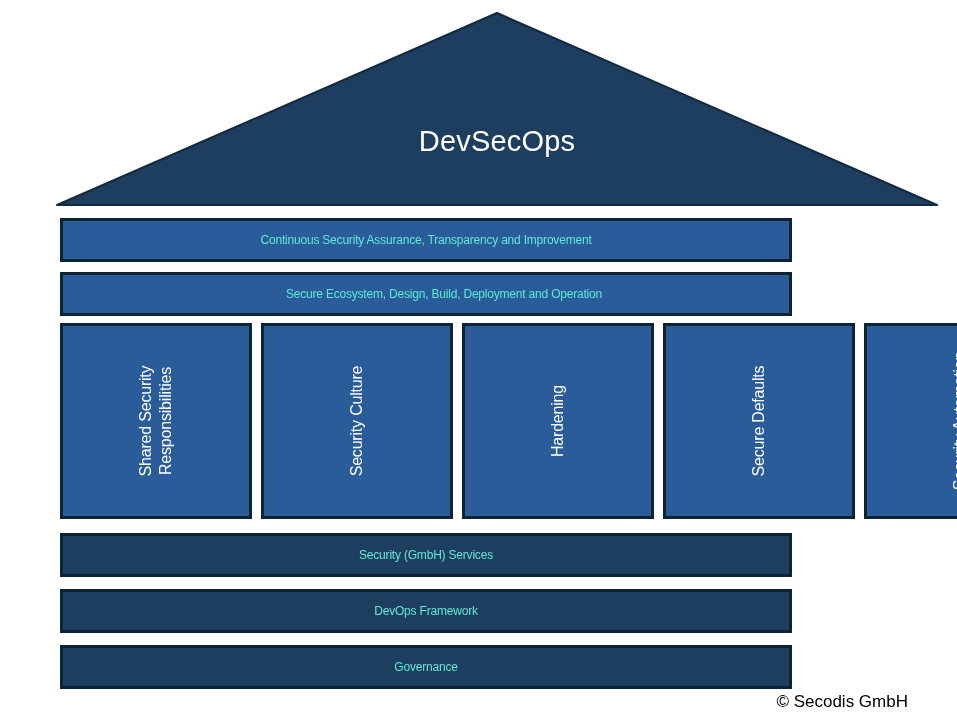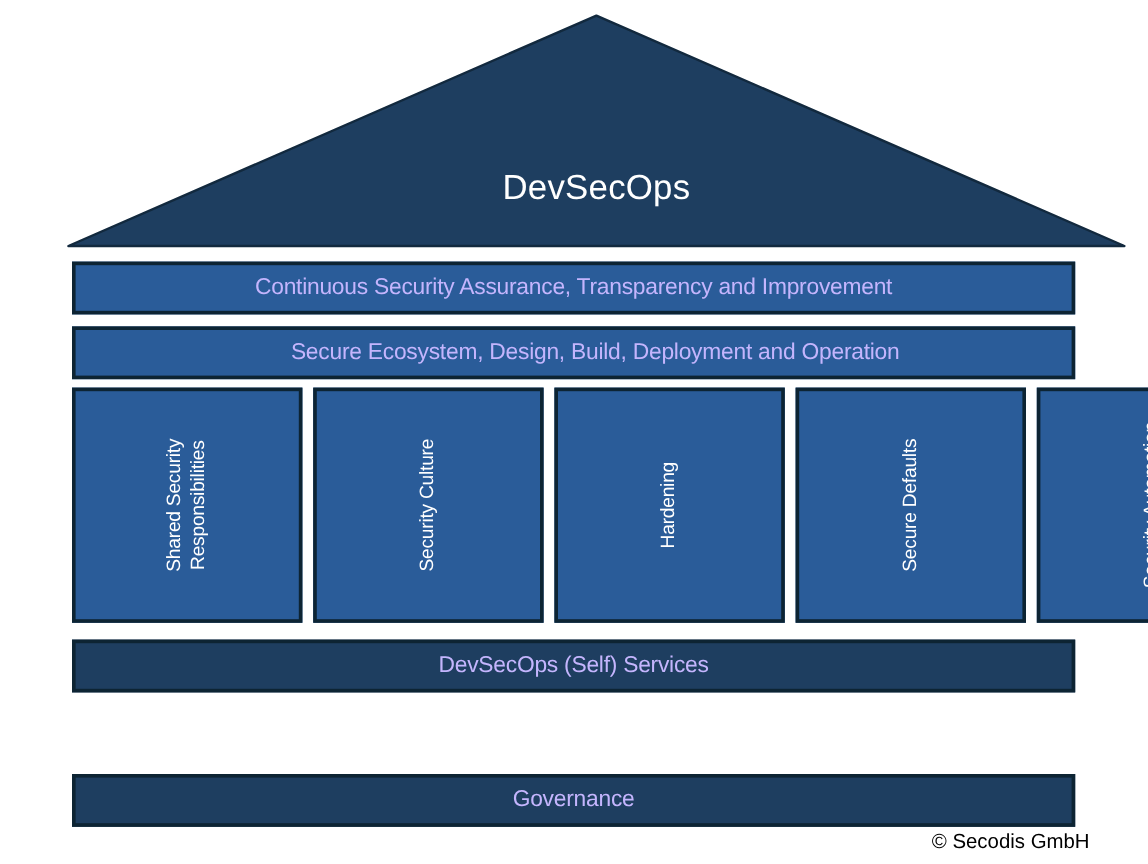--- a/index.html
+++ b/index.html
@@ -22,39 +22,39 @@
   }
   .roof polygon {
     fill: #1E3E60;
     stroke: #12293E;
     stroke-width: 2;
     stroke-linejoin: round;
   }
   .diagram-title {
     position: absolute;
     left: 497px;
-    top: 141px;
+    top: 125px;
     transform: translateX(-50%);
     color: #ffffff;
     font-size: 29px;
     letter-spacing: 0.2px;
     white-space: nowrap;
   }
   .bar {
     position: absolute;
     left: 60px;
-    width: 836px;
+    width: 732px;
     height: 44px;
     box-sizing: border-box;
     border: 3px solid #0D2433;
     display: flex;
     align-items: center;
     justify-content: center;
-    color: #c4b5fd;
-    font-size: 19px;
+    color: #5eead4;
+    font-size: 12px;
     letter-spacing: -0.2px;
     text-align: center;
   }
   .bar.light { background: #2A5C99; }
   .bar.dark  { background: #1E3E60; }
   .bar-top-1 { top: 218px; }
   .bar-top-2 { top: 272px; padding-left: 36px; }
   .bar-bottom-1 { top: 533px; }
   .bar-bottom-2 { top: 589px; }
   .bar-bottom-3 { top: 645px; }
@@ -128,23 +128,26 @@
     <div class="pillar">
       <span class="pillar-label">Secure Defaults</span>
     </div>
     <div class="pillar">
       <span class="pillar-label">Security Automation</span>
     </div>
 
   </div>
 
   <div class="bar dark bar-bottom-1">
-    <span>DevSecOps (Self) Services</span>
+    <span>Security (GmbH) Services</span>
   </div>
 
+  <div class="bar dark bar-bottom-2">
+    <span>DevOps Framework</span>
+  </div>
 
   <div class="bar dark bar-bottom-3">
     <span>Governance</span>
   </div>
 
   <div class="footer-credit">© Secodis GmbH</div>
 
 </div>
 
 </body></html>

